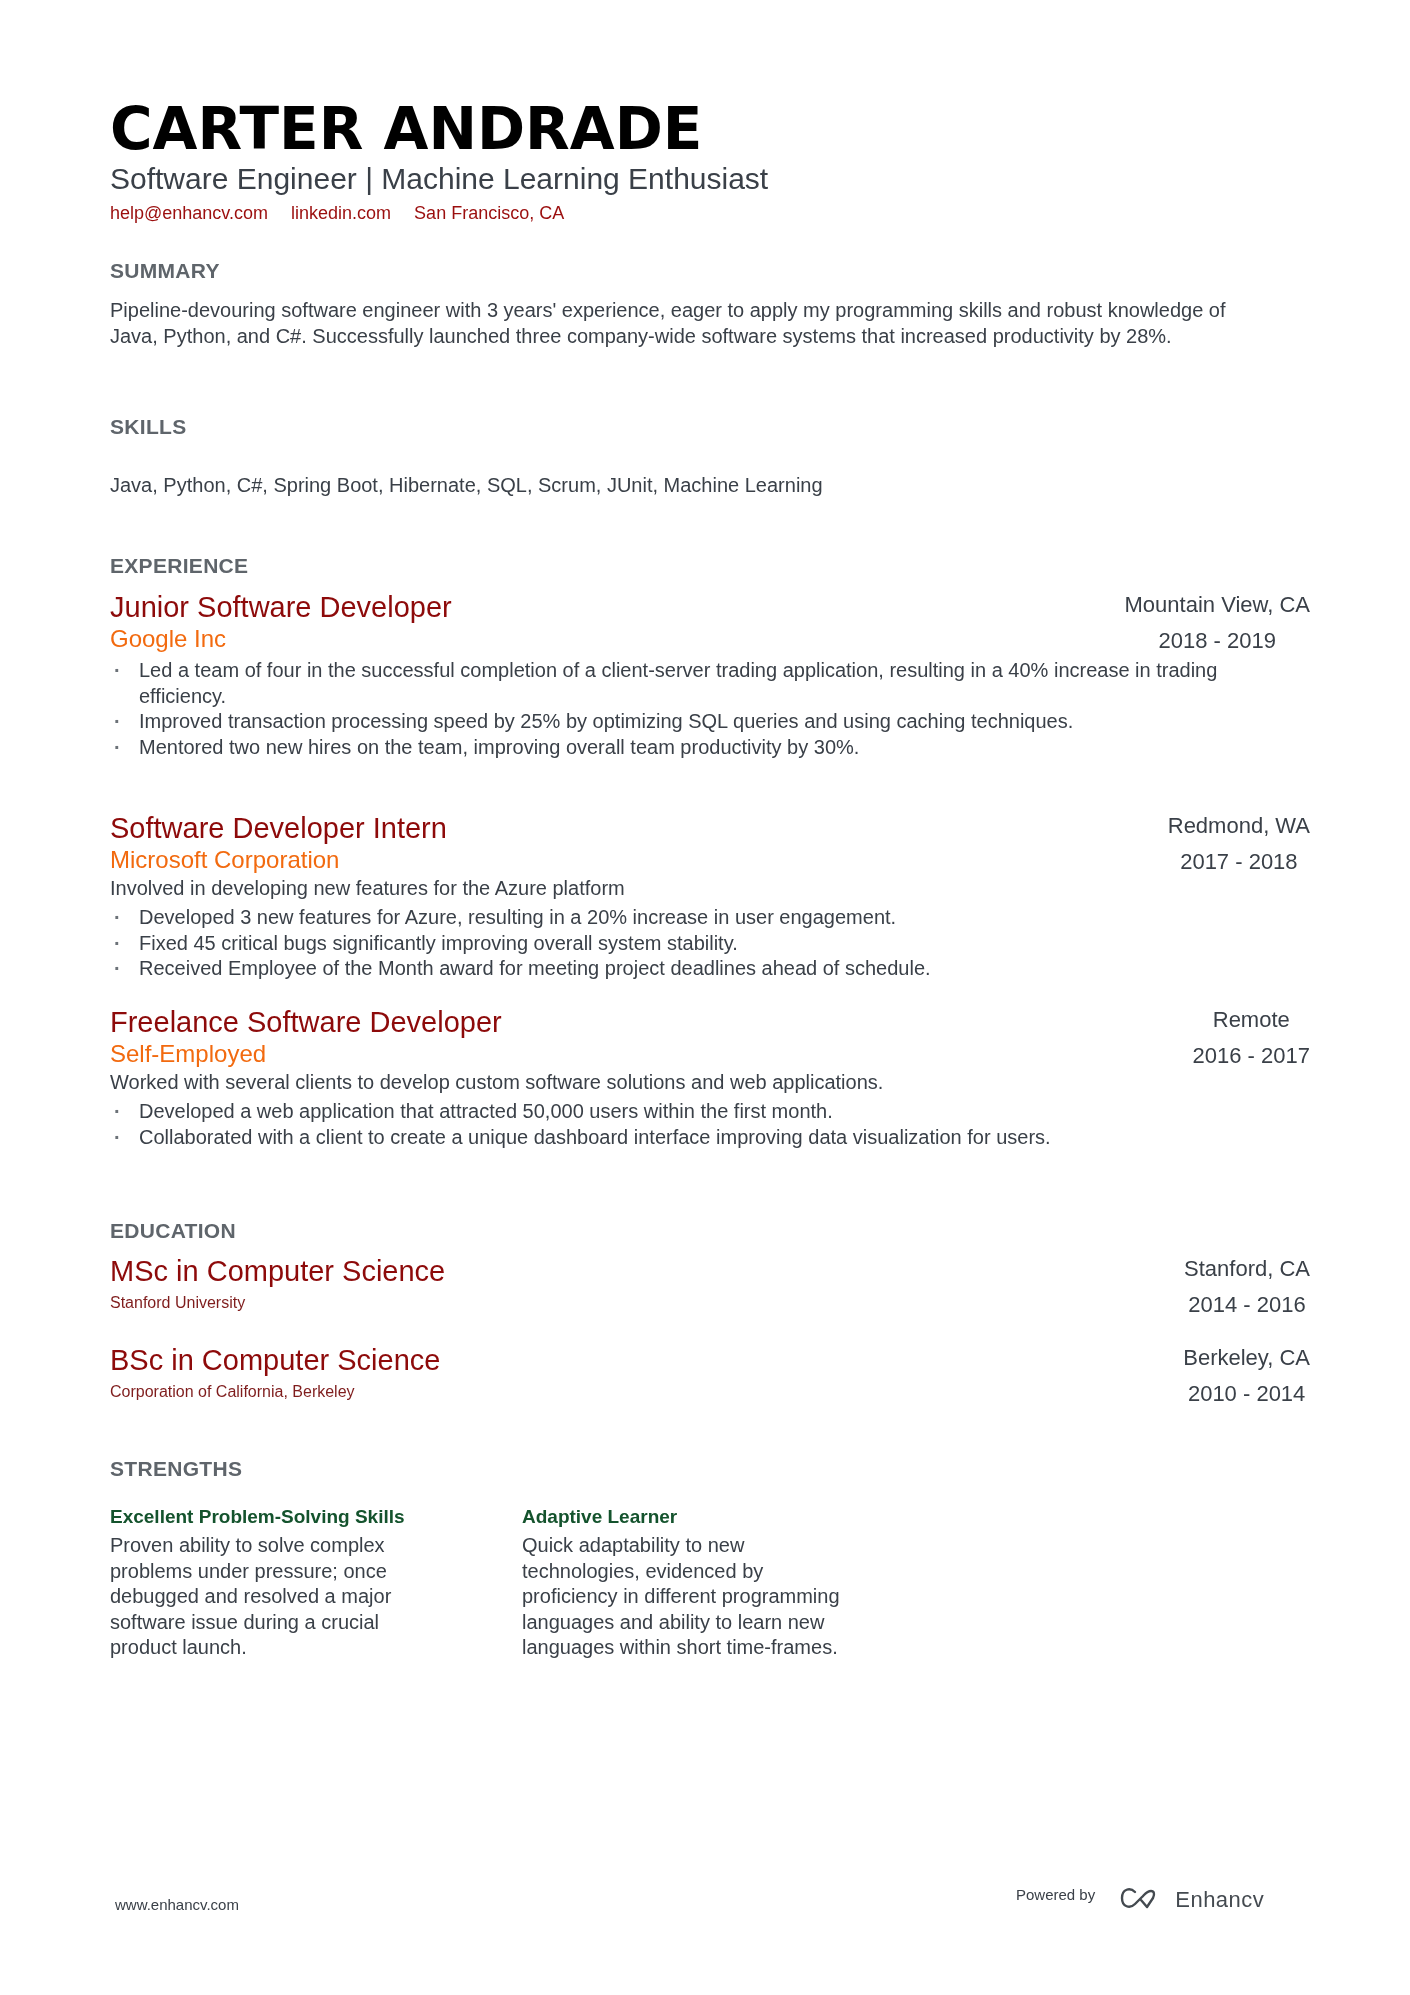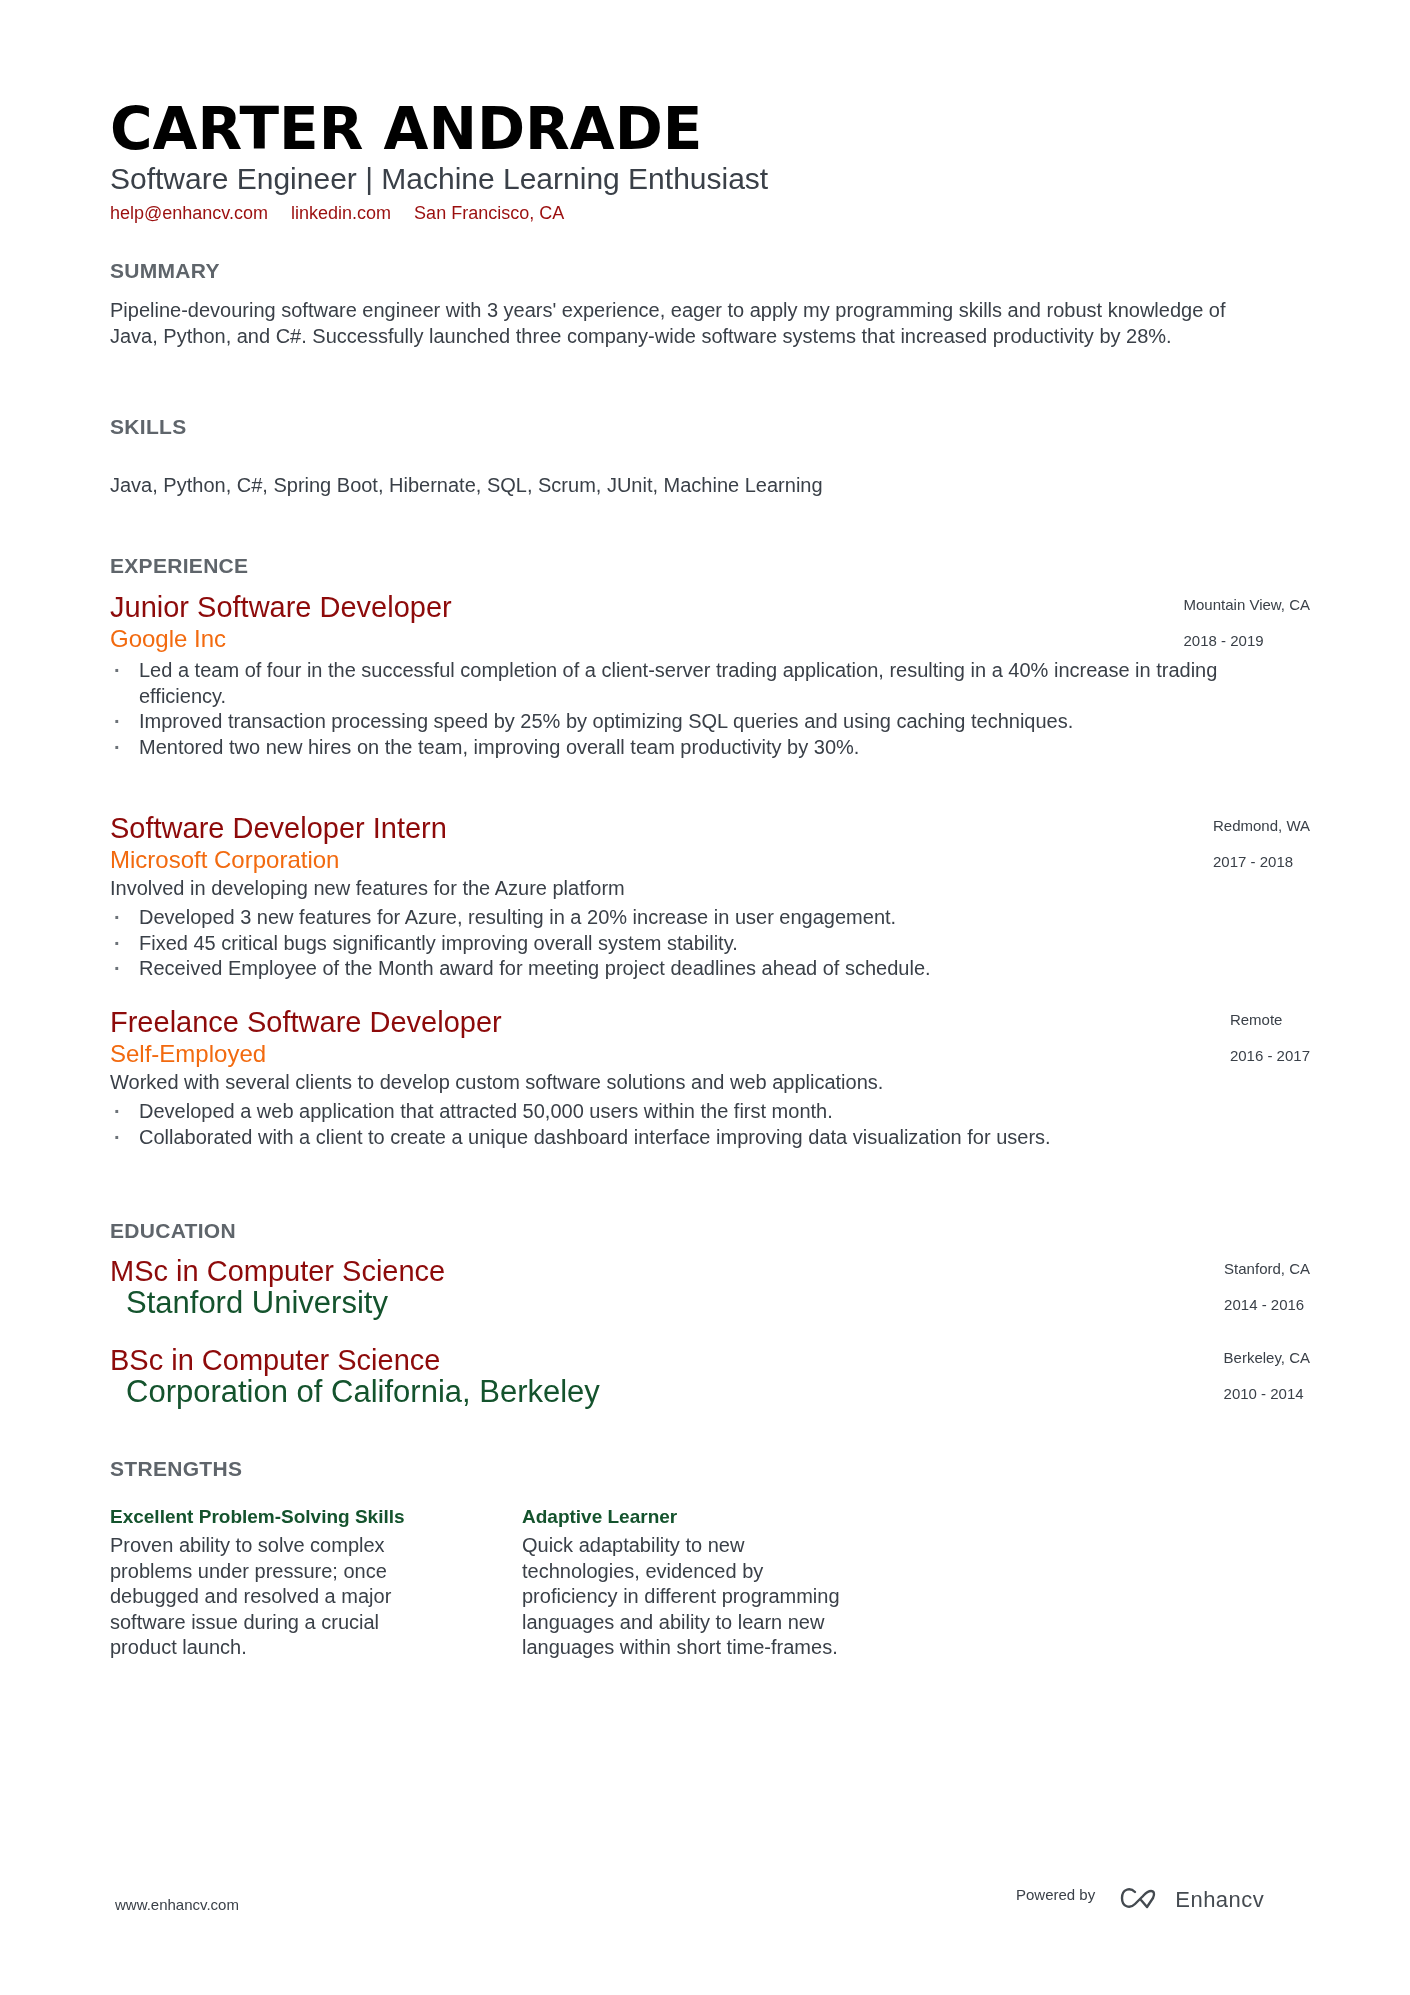--- a/index.html
+++ b/index.html
@@ -8,26 +8,26 @@
   .name { position: absolute; top: 100px; left: 0; font-size: 58px; font-weight: bold; color: #000; letter-spacing: 0px; line-height: 1; font-family: "DejaVu Sans", sans-serif; }
   .title { position: absolute; top: 162px; left: 0; font-size: 30px; color: #3a4048; line-height: 1.1; white-space: nowrap; }
   .contact { position: absolute; top: 203px; left: 0; font-size: 18px; color: #9b0e0e; white-space: nowrap; }
   .contact span { margin-right: 18px; }
   .sec-h { position: absolute; left: 0; font-size: 21px; font-weight: bold; color: #5f656b; letter-spacing: 0.3px; }
   .para { position: absolute; left: 0; width: 1150px; font-size: 20px; line-height: 26px; color: #3a4048; }
   .job { position: absolute; left: 0; width: 1200px; }
   .job-title { font-size: 29px; color: #8d0a0a; line-height: 34px; }
   .job-company { font-size: 24px; color: #f26a0f; line-height: 30px; }
   .job-desc { font-size: 20px; color: #3a4048; line-height: 26px; }
-  .job-right { position: absolute; right: 0; top: 0; text-align: left; font-size: 15px; color: #3a4048; }
+  .job-right { position: absolute; right: 0; top: 0; text-align: center; font-size: 22px; color: #3a4048; }
   .job-right div { height: 36px; line-height: 30px; }
   .bullets { list-style: none; padding: 0; margin: 4px 0 0 0; }
   .bullets li { position: relative; padding-left: 29px; font-size: 20px; line-height: 25.5px; color: #3a4048; width: 1170px; }
   .bullets li::before { content: "\00B7"; position: absolute; left: 4px; top: 0; color: #6c7278; font-weight: bold; }
-  .edu-sub { font-size: 31px; color: #14532d; line-height: 30px; margin-left: 16px; }
+  .edu-sub { font-size: 16px; color: #7f1d1d; line-height: 30px; }
   .strengths { position: absolute; left: 0; top: 1502px; width: 1240px; display: flex; }
   .strength { width: 412px; }
   .strength-title { font-size: 19px; font-weight: bold; color: #14532d; line-height: 29px; width: 340px; }
   .strength-text { font-size: 20px; color: #3a4048; line-height: 25.5px; width: 340px; margin-top: 2px; }
   .footer-left { position: absolute; left: 115px; top: 1896px; font-size: 15px; color: #3a4048; }
   .footer-right { position: absolute; left: 1016px; top: 1886px; display: flex; align-items: flex-start; font-size: 15px; color: #3a4048; }
   .logo { display: flex; align-items: center; margin-left: 24px; }
   .logo-text { font-size: 22px; color: #444a50; margin-left: 10px; letter-spacing: 0.5px; }
 </style>
 </head>

